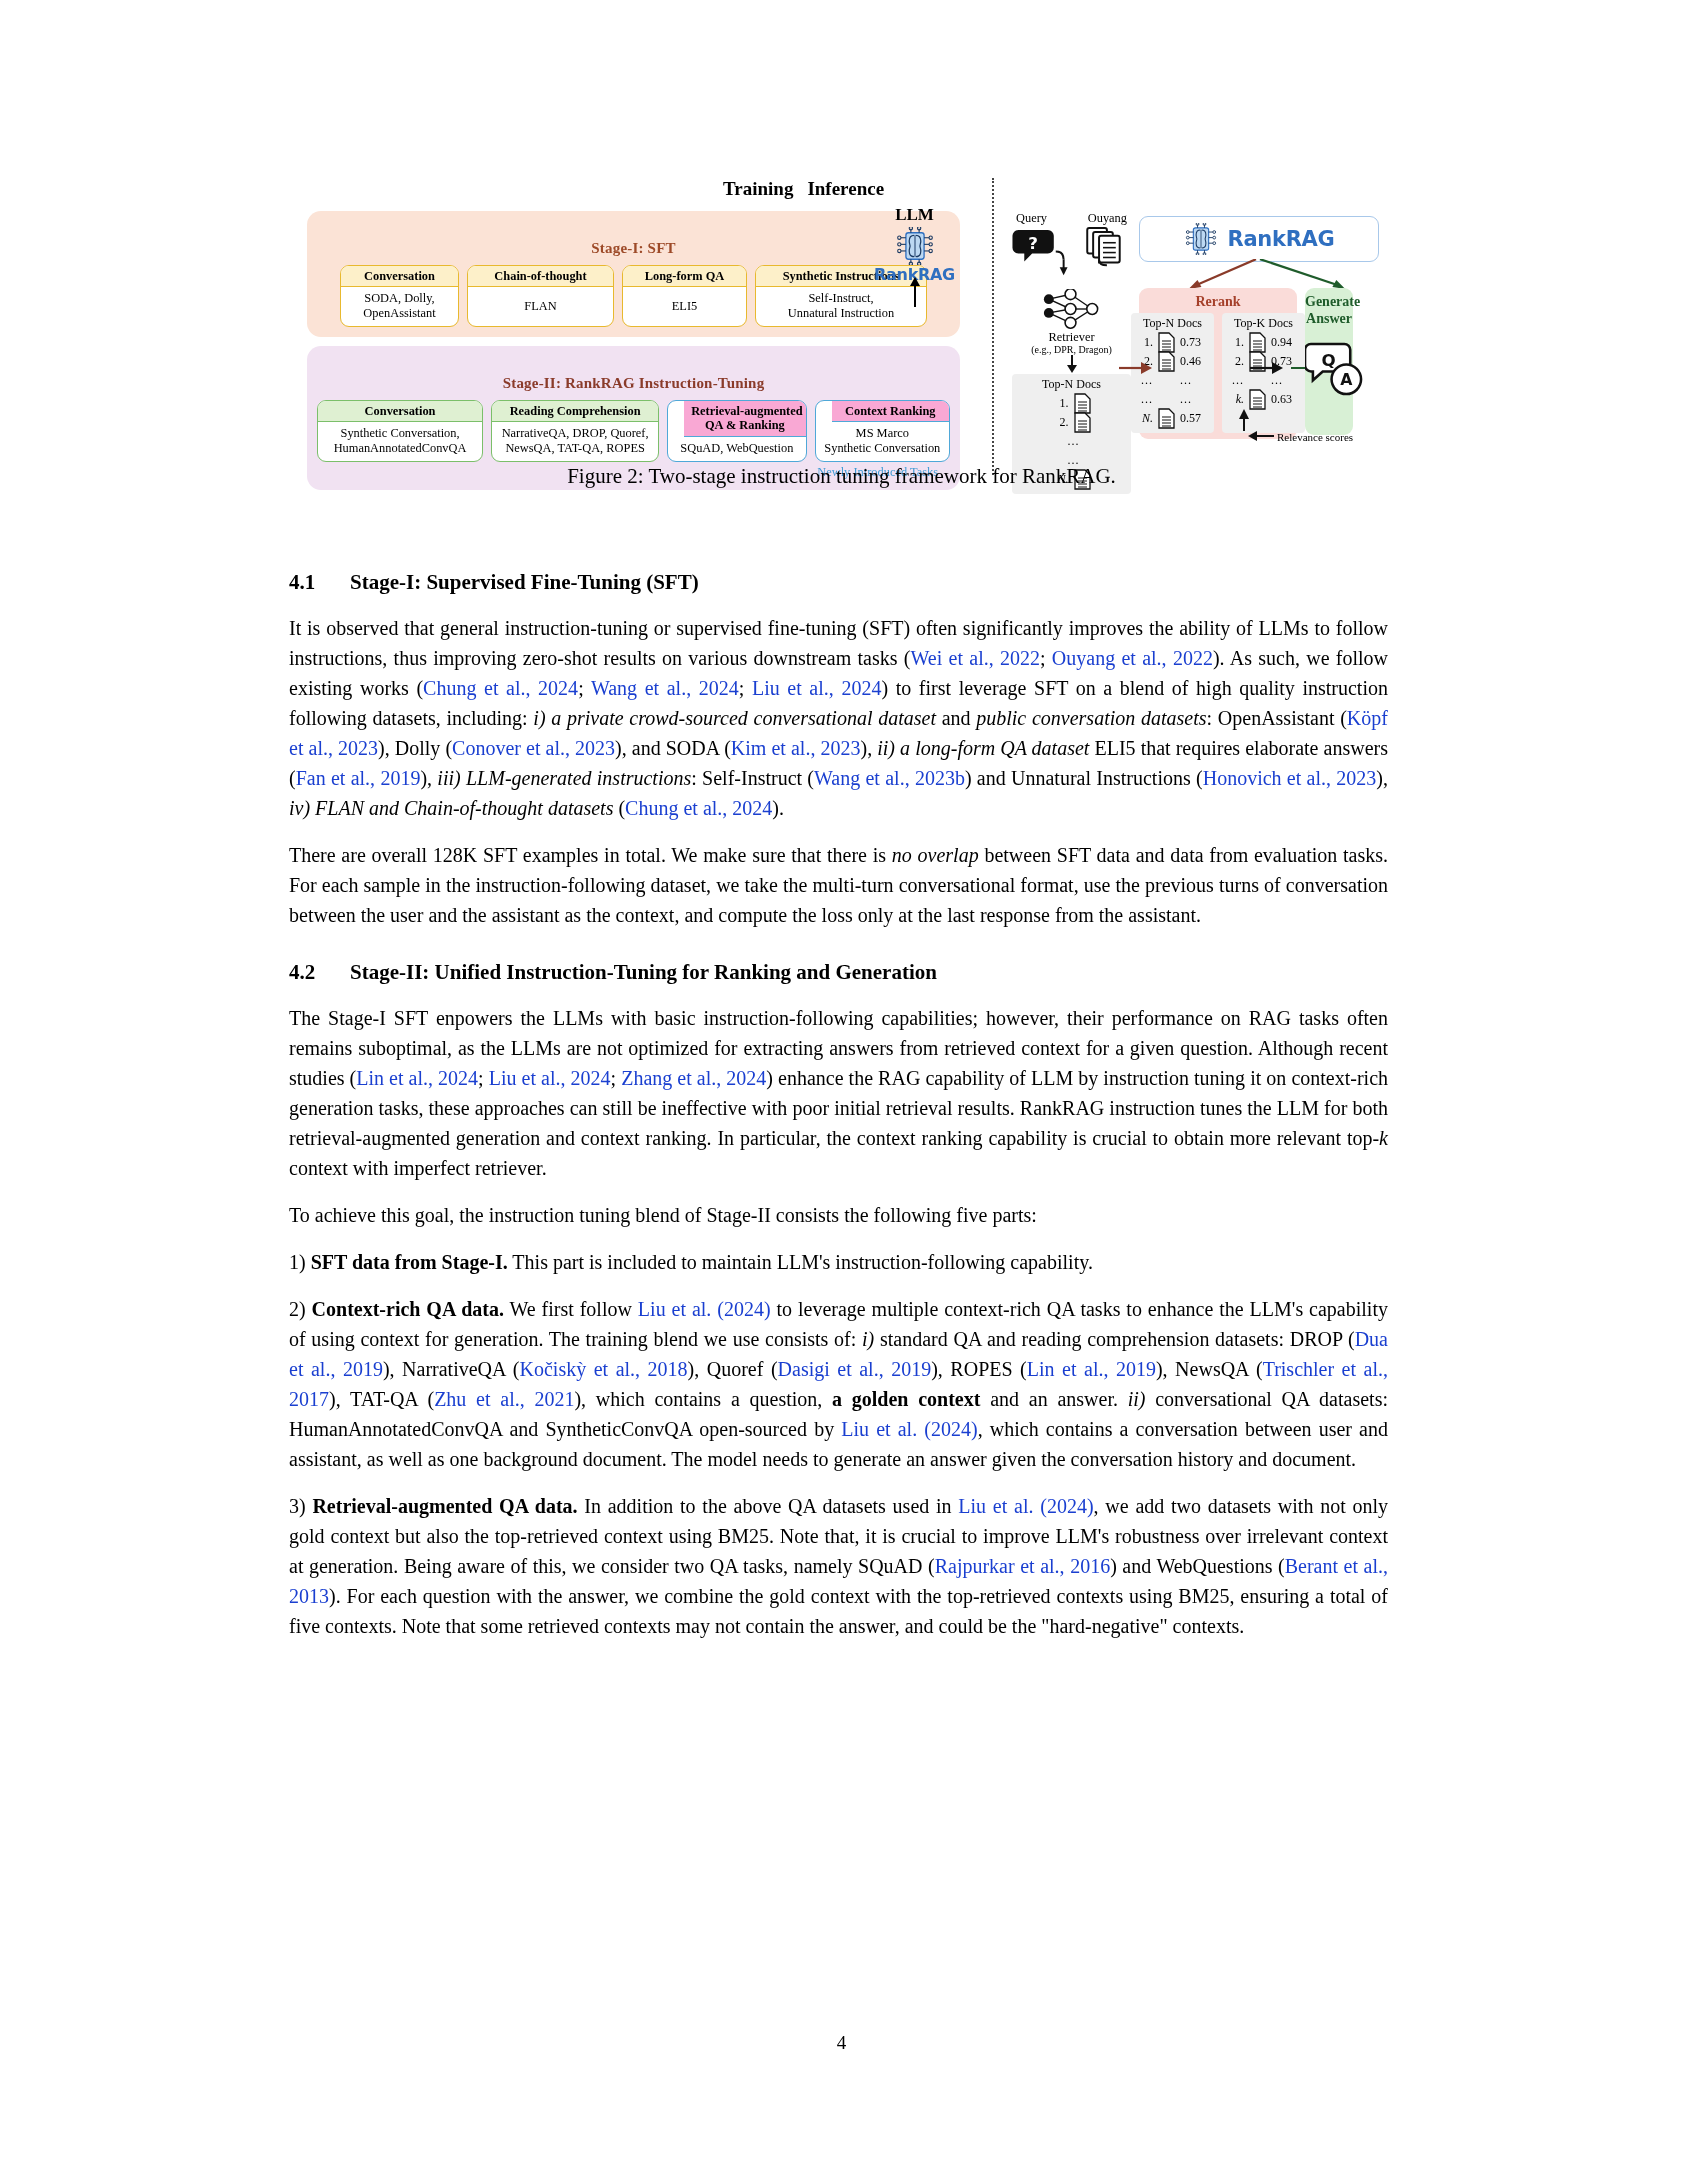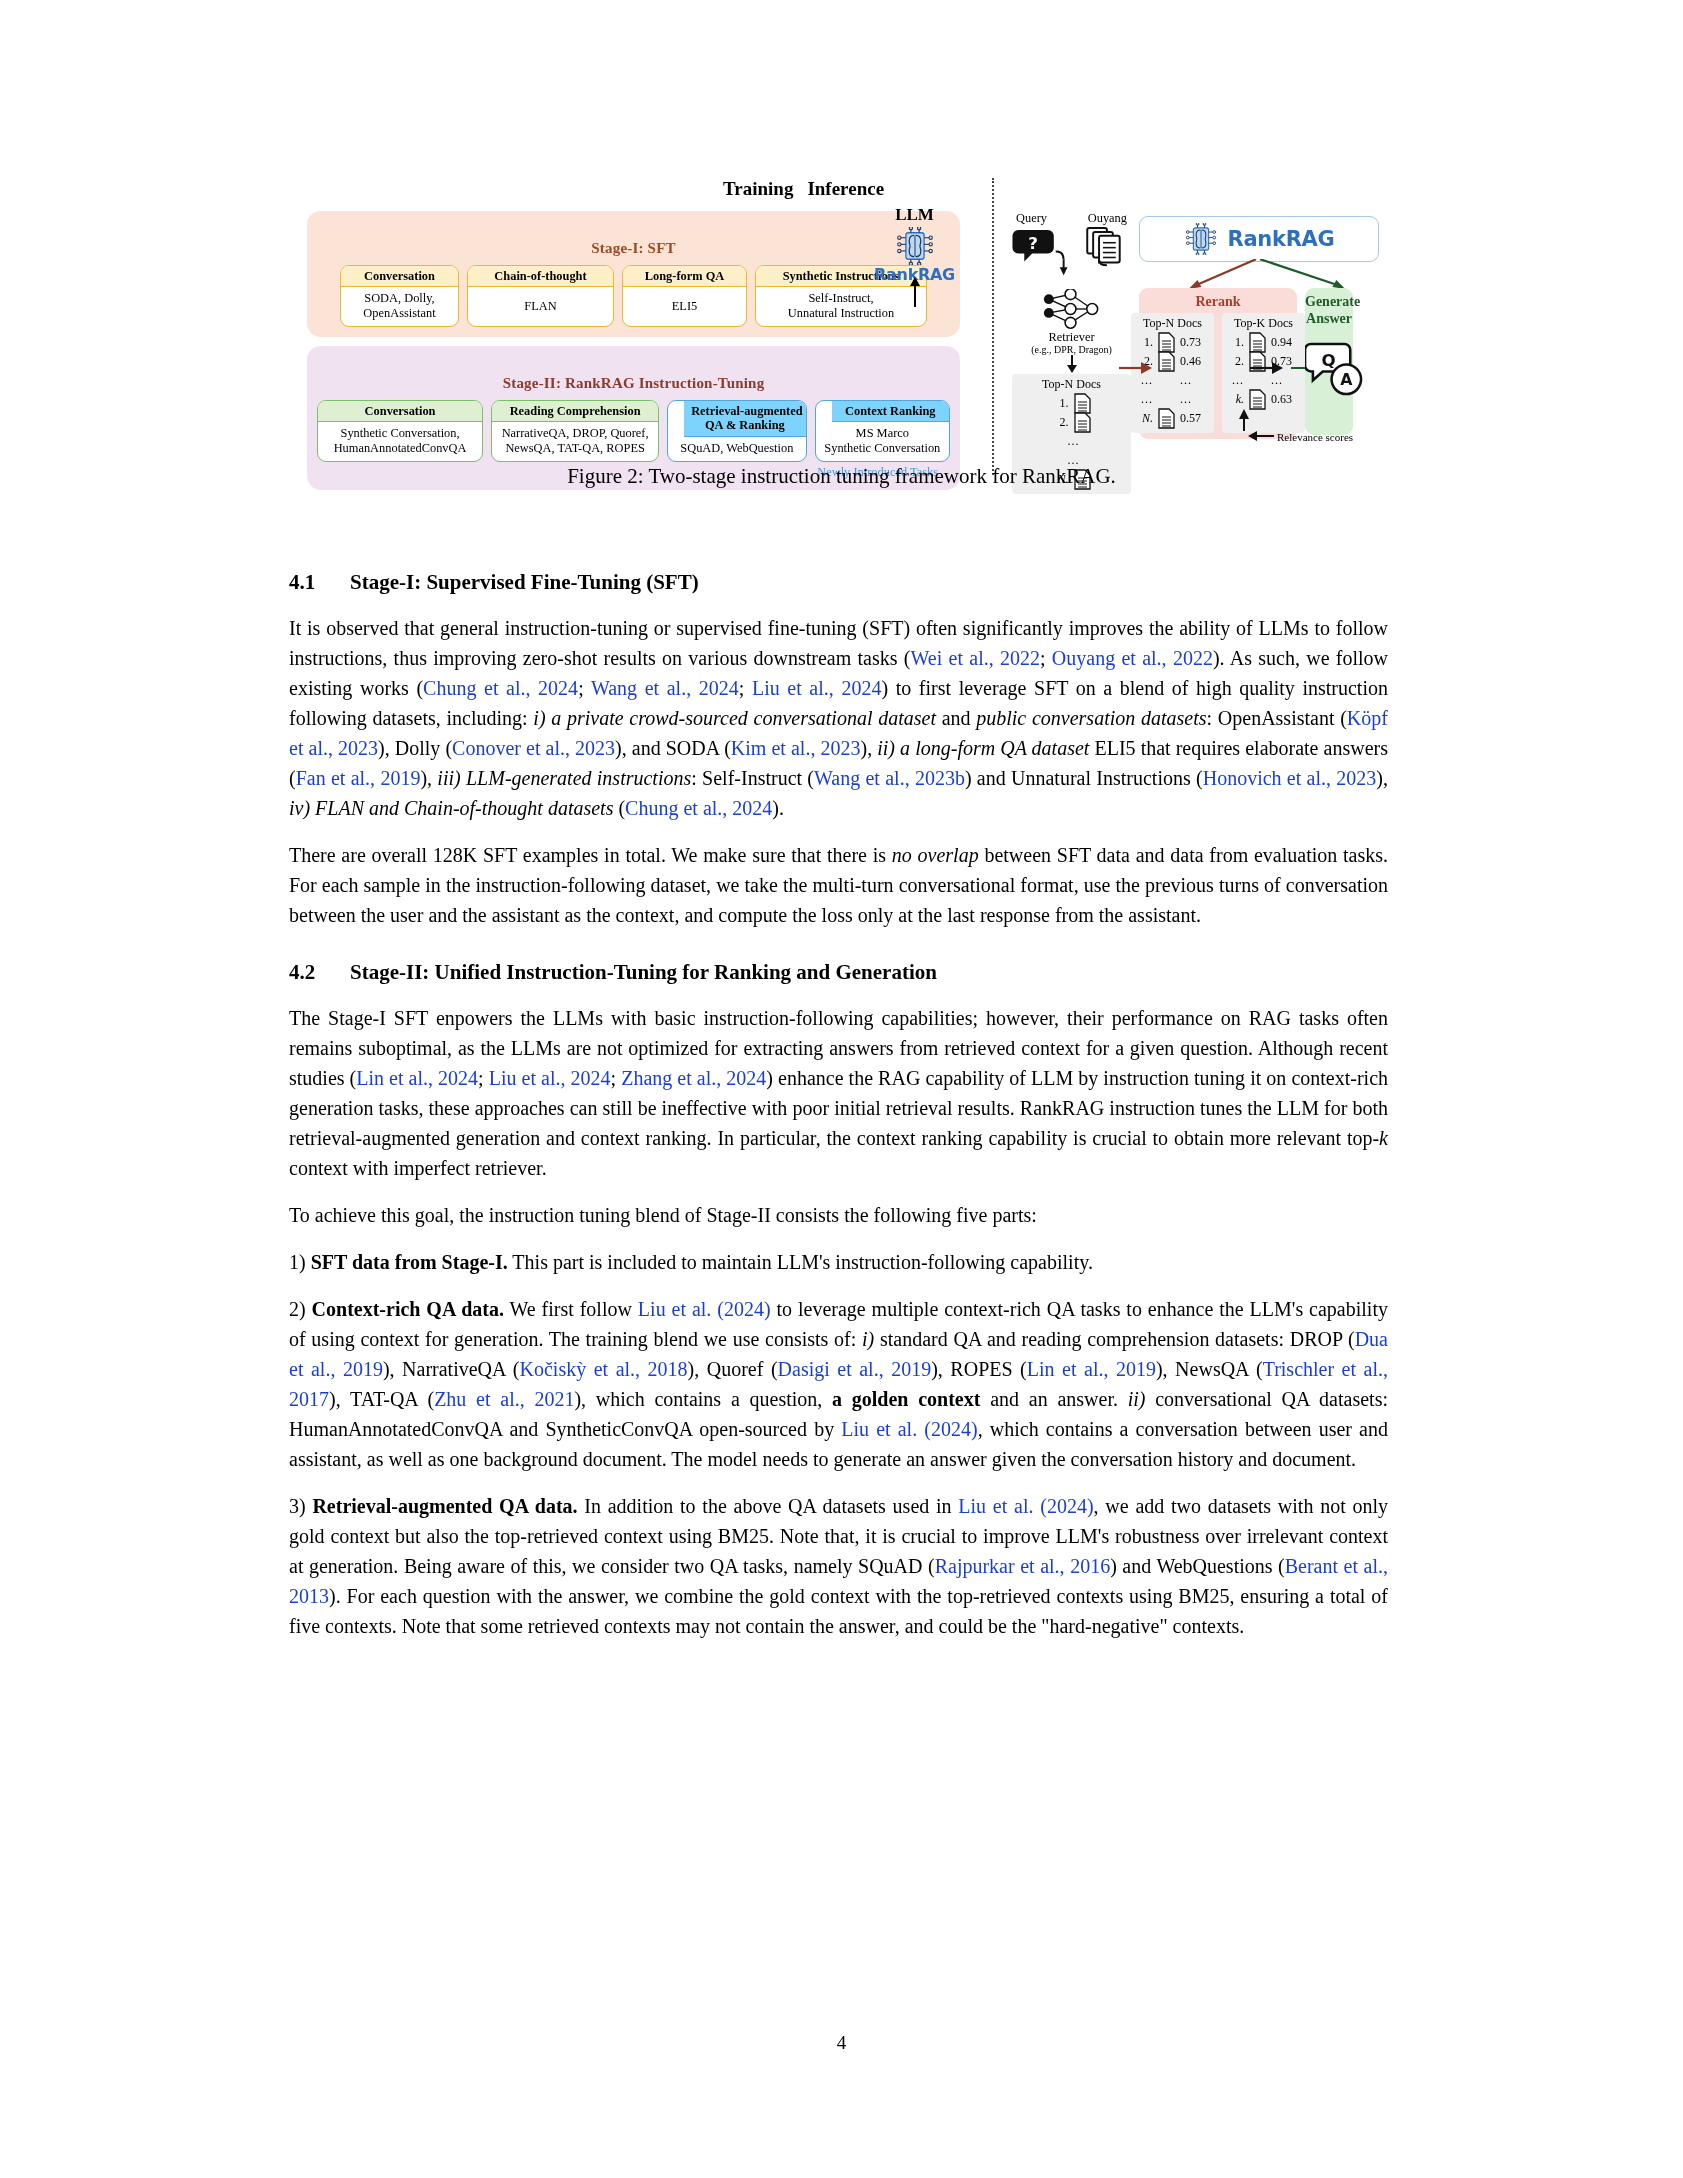--- a/index.html
+++ b/index.html
@@ -73,21 +73,21 @@
     flex:1;
     display:flex; flex-direction:column; justify-content:center;
     white-space:nowrap;
   }
 
   
   .task-card.green { border-color:#7bbf6a; }
   .task-card.green .hd { background:#dff0d2; border-bottom-color:#7bbf6a; }
   
   .task-card.blue { border-color:#4fa8d8; }
-  .task-card.blue .hd { background:#7dd3fc; border-bottom-color:#4fa8d8;margin-left:16px; }
+  .task-card.blue .hd { background:#f9a8d4; border-bottom-color:#4fa8d8;margin-left:16px; }
 
   .newly-label {
     text-align:right;
     font-weight:normal;
     font-size:12.4px;
     color:#3f9bd4;
     margin:3px 12px 0 0;
   }
 
   

